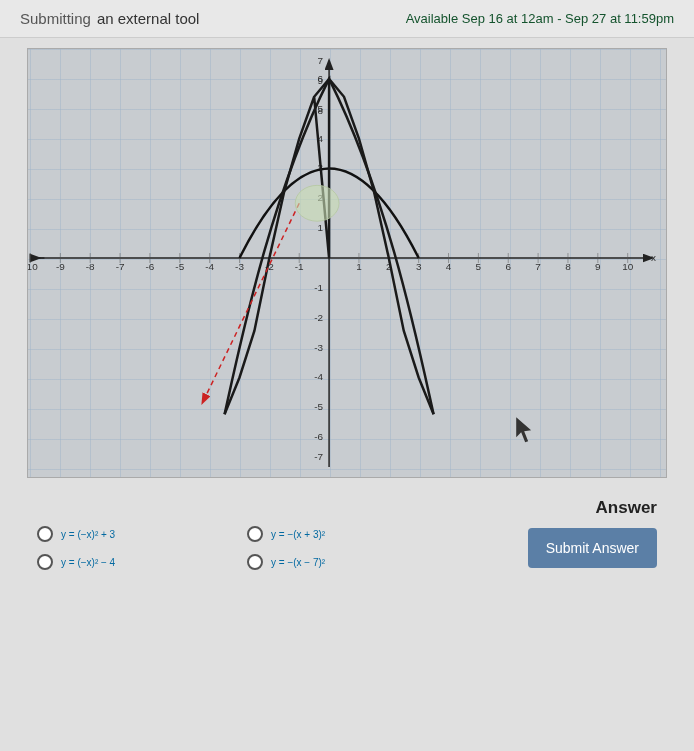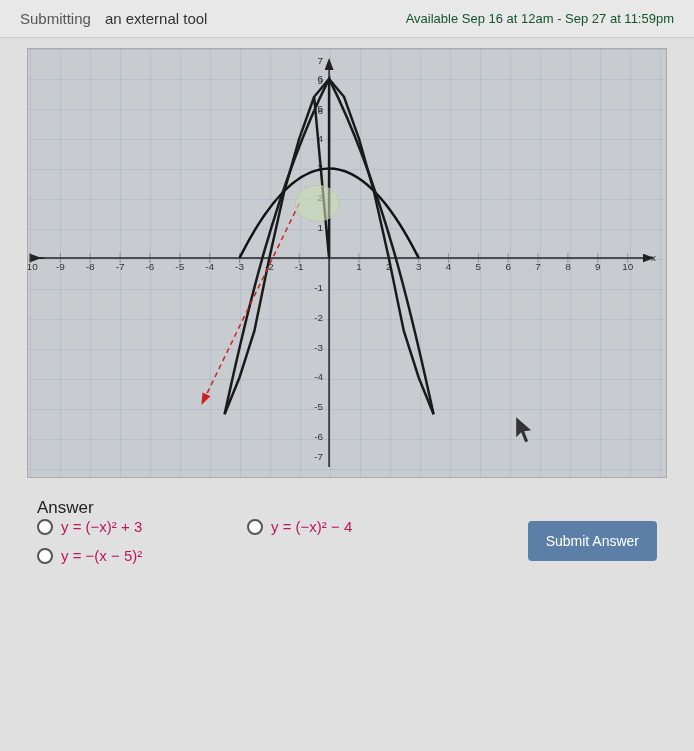--- a/index.html
+++ b/index.html
@@ -21,21 +21,20 @@
     }
     .header-submitting {
       color: #555;
       font-size: 15px;
       text-align: center;
     }
     .header-tool {
       color: #333;
       font-size: 15px;
       font-weight: 500;
-      margin-left: 8px;
     }
     .header-available {
       margin-left: auto;
       color: #14532d;
       font-size: 13px;
     }
     .main-content {
       flex: 1;
       background: #e0e0e0;
       padding: 10px 20px 20px 20px;
@@ -67,23 +66,24 @@
       inset: 0;
       width: 100%;
       height: 100%;
     }
     .answer-section {
       width: 640px;
       padding: 0 10px;
     }
     .answer-title {
       font-size: 17px;
-      font-weight: normal;
+      font-weight: bold;
       color: #222;
-      margin-bottom: 0;
+      margin-bottom: 8px;
+      text-align: right;
     }
     .options-grid {
       display: grid;
       grid-template-columns: 1fr 1fr 1fr;
       gap: 12px 10px;
       align-items: center;
     }
     .option-label {
       display: flex;
       align-items: center;
@@ -94,22 +94,22 @@
     .radio-circle {
       width: 16px;
       height: 16px;
       border-radius: 50%;
       border: 2px solid #555;
       background: white;
       flex-shrink: 0;
       cursor: pointer;
     }
     .option-math {
-      font-size: 15px;
-      color: #be185d;
+      font-size: 10px;
+      color: #0369a1;
     }
     .submit-btn {
       background: #5b7fa6;
       color: white;
       border: none;
       border-radius: 4px;
       padding: 10px 18px;
       font-size: 14px;
       cursor: pointer;
       white-space: nowrap;
@@ -301,28 +301,32 @@
   <div class="answer-section">
     <div class="answer-title">Answer</div>
 
     <div class="options-grid">
 
       <div class="option-label">
         <div class="radio-circle"></div>
         <span class="option-math">y = (−x)² + 3</span>
       </div>
 
+      <div class="option-label">
+        <div class="radio-circle"></div>
+        <span class="option-math">y = −(x + 3)²</span>
+      </div>
 
       <button class="submit-btn" style="grid-row:1/3;">Submit Answer</button>
 
       <div class="option-label">
         <div class="radio-circle"></div>
         <span class="option-math">y = (−x)² − 4</span>
       </div>
 
       <div class="option-label">
         <div class="radio-circle"></div>
-        <span class="option-math">y = −(x − 5)²</span>
+        <span class="option-math">y = −(x − 7)²</span>
       </div>
     </div>
   </div>
 
 </div>
 
 </body></html>

